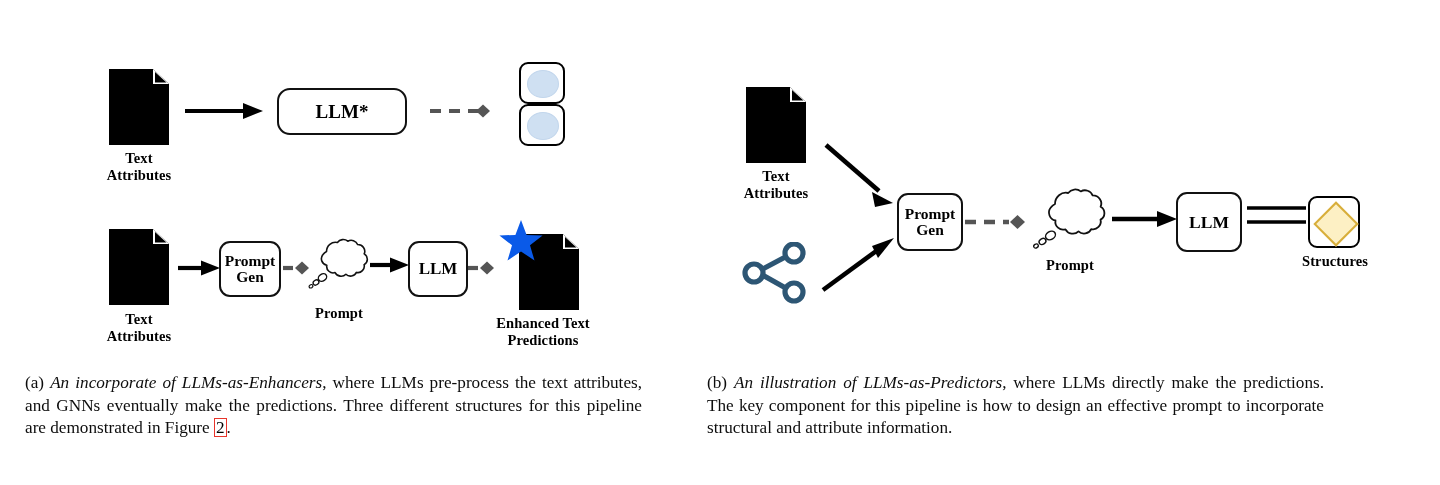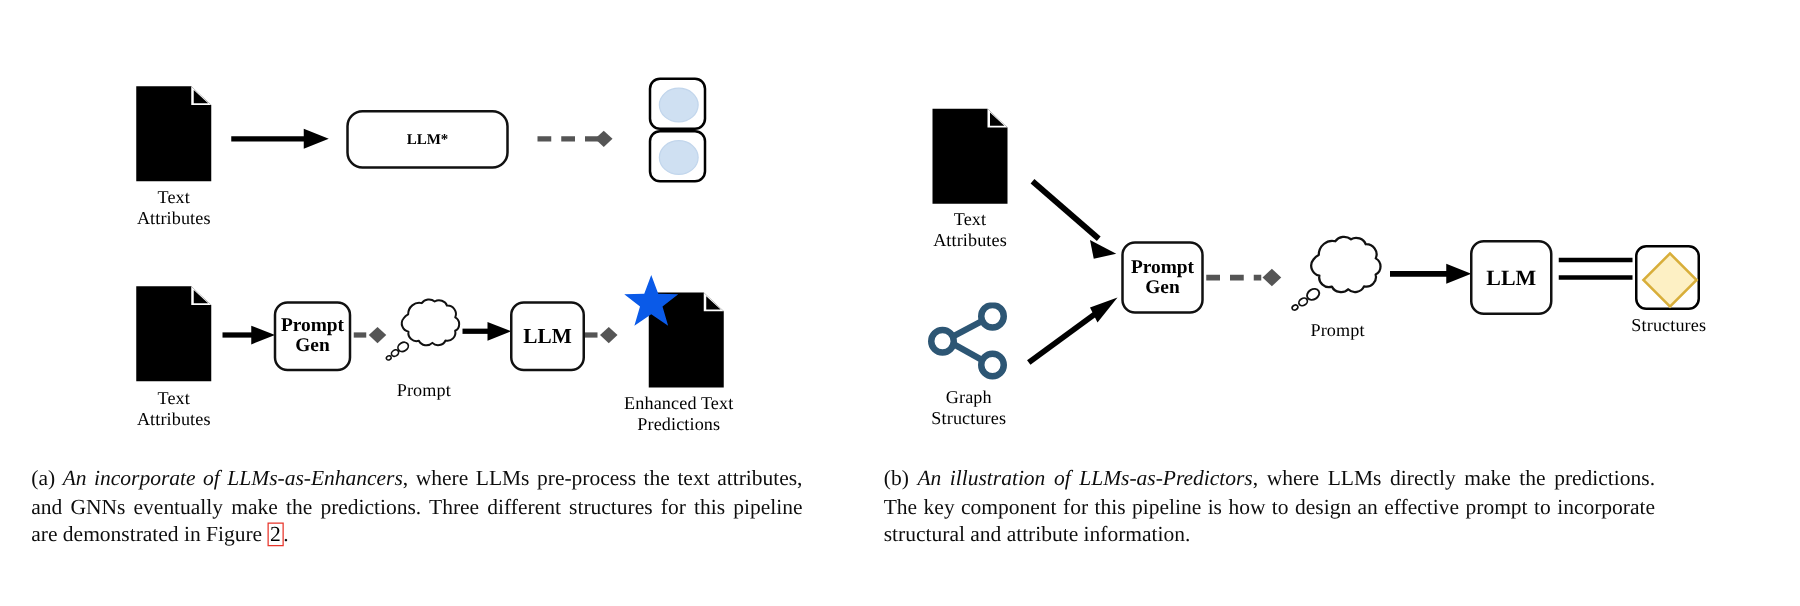--- a/index.html
+++ b/index.html
@@ -22,21 +22,21 @@
   #panel-a { left: 0; width: 660px; }
   #panel-b { left: 660px; width: 780px; }
 
   
   .abs { position: absolute; }
 
   
   .lbl {
     position: absolute;
     font-family: "Liberation Serif", "DejaVu Serif", serif;
-    font-weight: normal;
+    font-weight: bold;
     font-size: 14.5px;
     line-height: 17px;
     color: #000;
     text-align: center;
     white-space: pre-line;
     letter-spacing: .1px;
   }
 
   
   .box {
@@ -156,21 +156,21 @@
         <line x1="370" y1="265" x2="392" y2="265" stroke="#000" stroke-width="4.2"></line>
         <polygon points="409,265 390,257.5 390,272.5" fill="#000"></polygon>
       </g>
 
       <g>
         <line x1="468" y1="268" x2="478" y2="268" stroke="#555555" stroke-width="4.2"></line>
         <polygon points="494,268 487,261.5 480,268 487,274.5" fill="#555555"></polygon>
       </g>
     </svg>
 
-    <div class="box" style="left:277px; top:88px; width:130px; height:47px; font-size:12px;">
+    <div class="box" style="left:277px; top:88px; width:130px; height:47px; font-size:19px;">
       <span>LLM*</span>
     </div>
 
     <div class="nodefeat" style="left:519px; top:62px; width:46px; height:84px;">
       <div class="nf-cell" style="left:0; top:0; width:46px; height:42px;"></div>
       <div class="nf-circle" style="left:8px; top:8px; width:30px; height:26px;"></div>
       <div class="nf-cell" style="left:0; top:42px; width:46px; height:42px;"></div>
       <div class="nf-circle" style="left:8px; top:50px; width:30px; height:26px;"></div>
     </div>
 
@@ -242,22 +242,20 @@
       <svg viewBox="0 0 66 62" xmlns="http://www.w3.org/2000/svg" style="width:100%;height:100%;display:block;">
         <g stroke="#2d5674" stroke-width="5.2" fill="none">
           <line x1="15" y1="30" x2="49" y2="12"></line>
           <line x1="15" y1="30" x2="49" y2="49"></line>
         </g>
         <circle cx="12" cy="31" r="9" fill="#ffffff" stroke="#2d5674" stroke-width="5.2"></circle>
         <circle cx="52" cy="11" r="9" fill="#ffffff" stroke="#2d5674" stroke-width="5.2"></circle>
         <circle cx="52" cy="50" r="9" fill="#ffffff" stroke="#2d5674" stroke-width="5.2"></circle>
       </svg>
     </div>
-    <div class="lbl" style="left:60px; top:310px; width:110px;">Graph
-Structures</div>
 
     <svg class="overlay" width="780" height="365">
 
       <g>
         <line x1="166" y1="145" x2="219" y2="191" stroke="#000" stroke-width="4.6"></line>
         <polygon points="233,203 212,192 215,207" fill="#000"></polygon>
       </g>
 
       <g>
         <line x1="163" y1="290" x2="219" y2="249" stroke="#000" stroke-width="4.6"></line>

